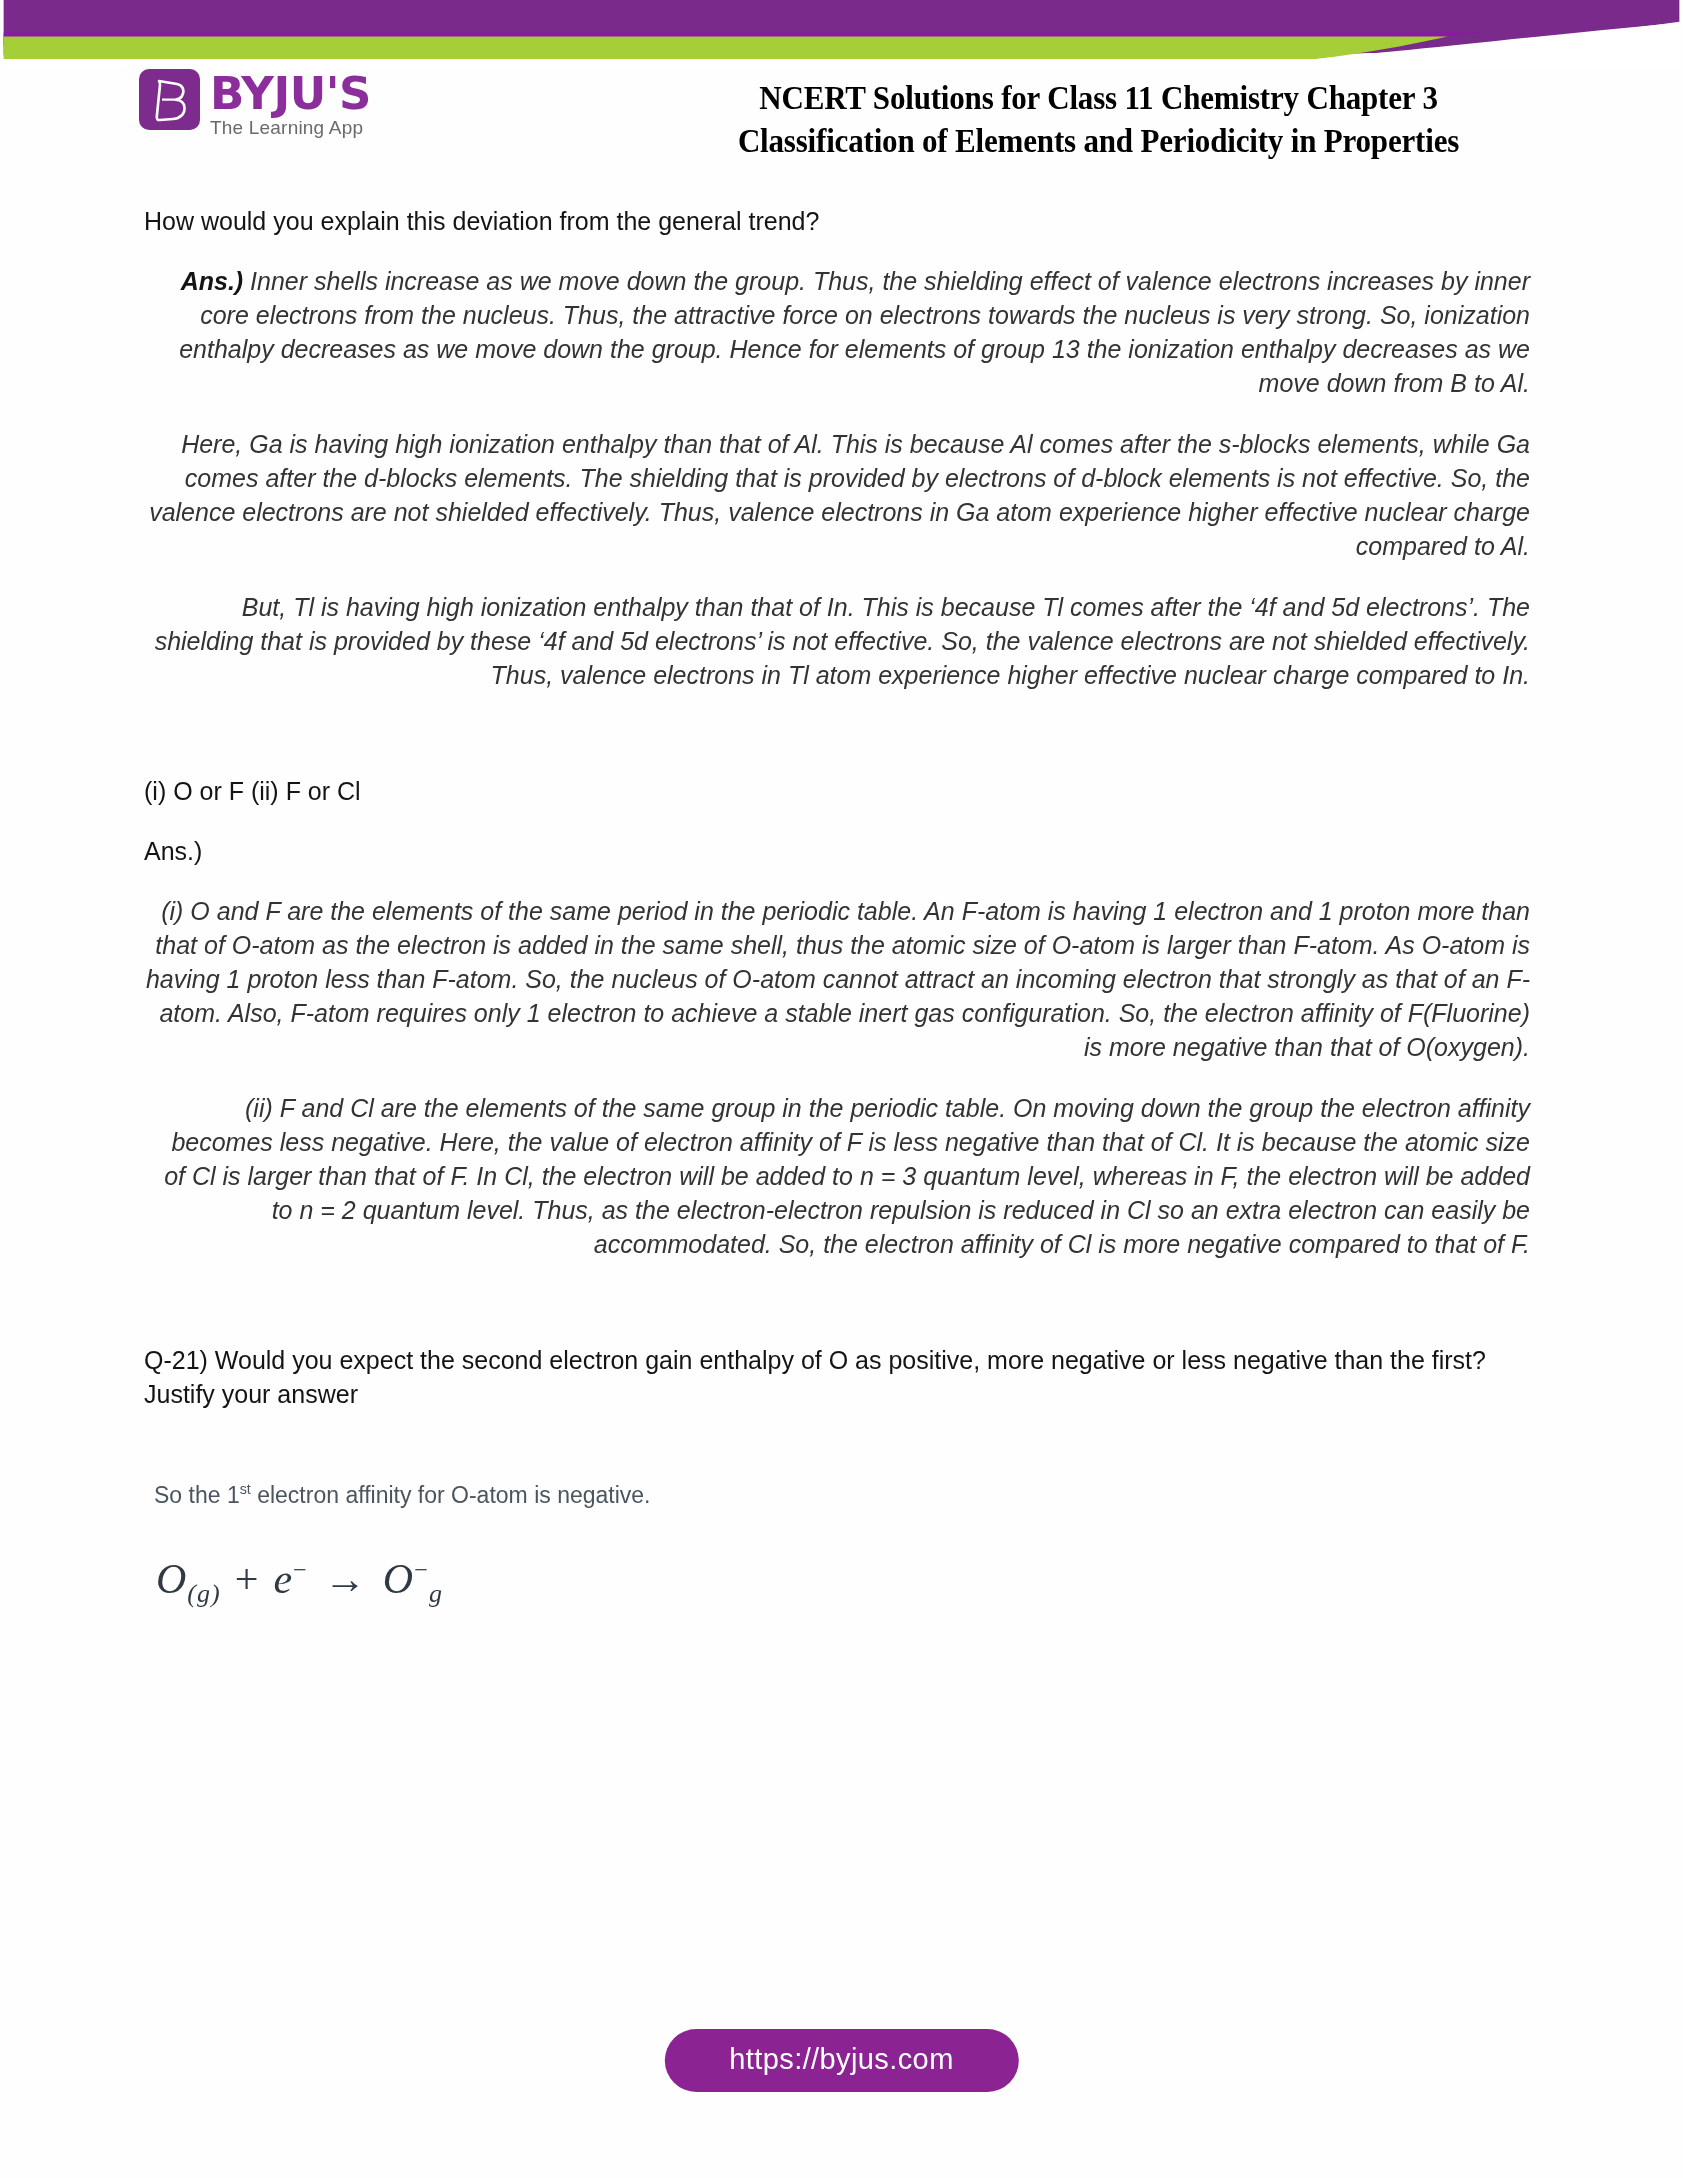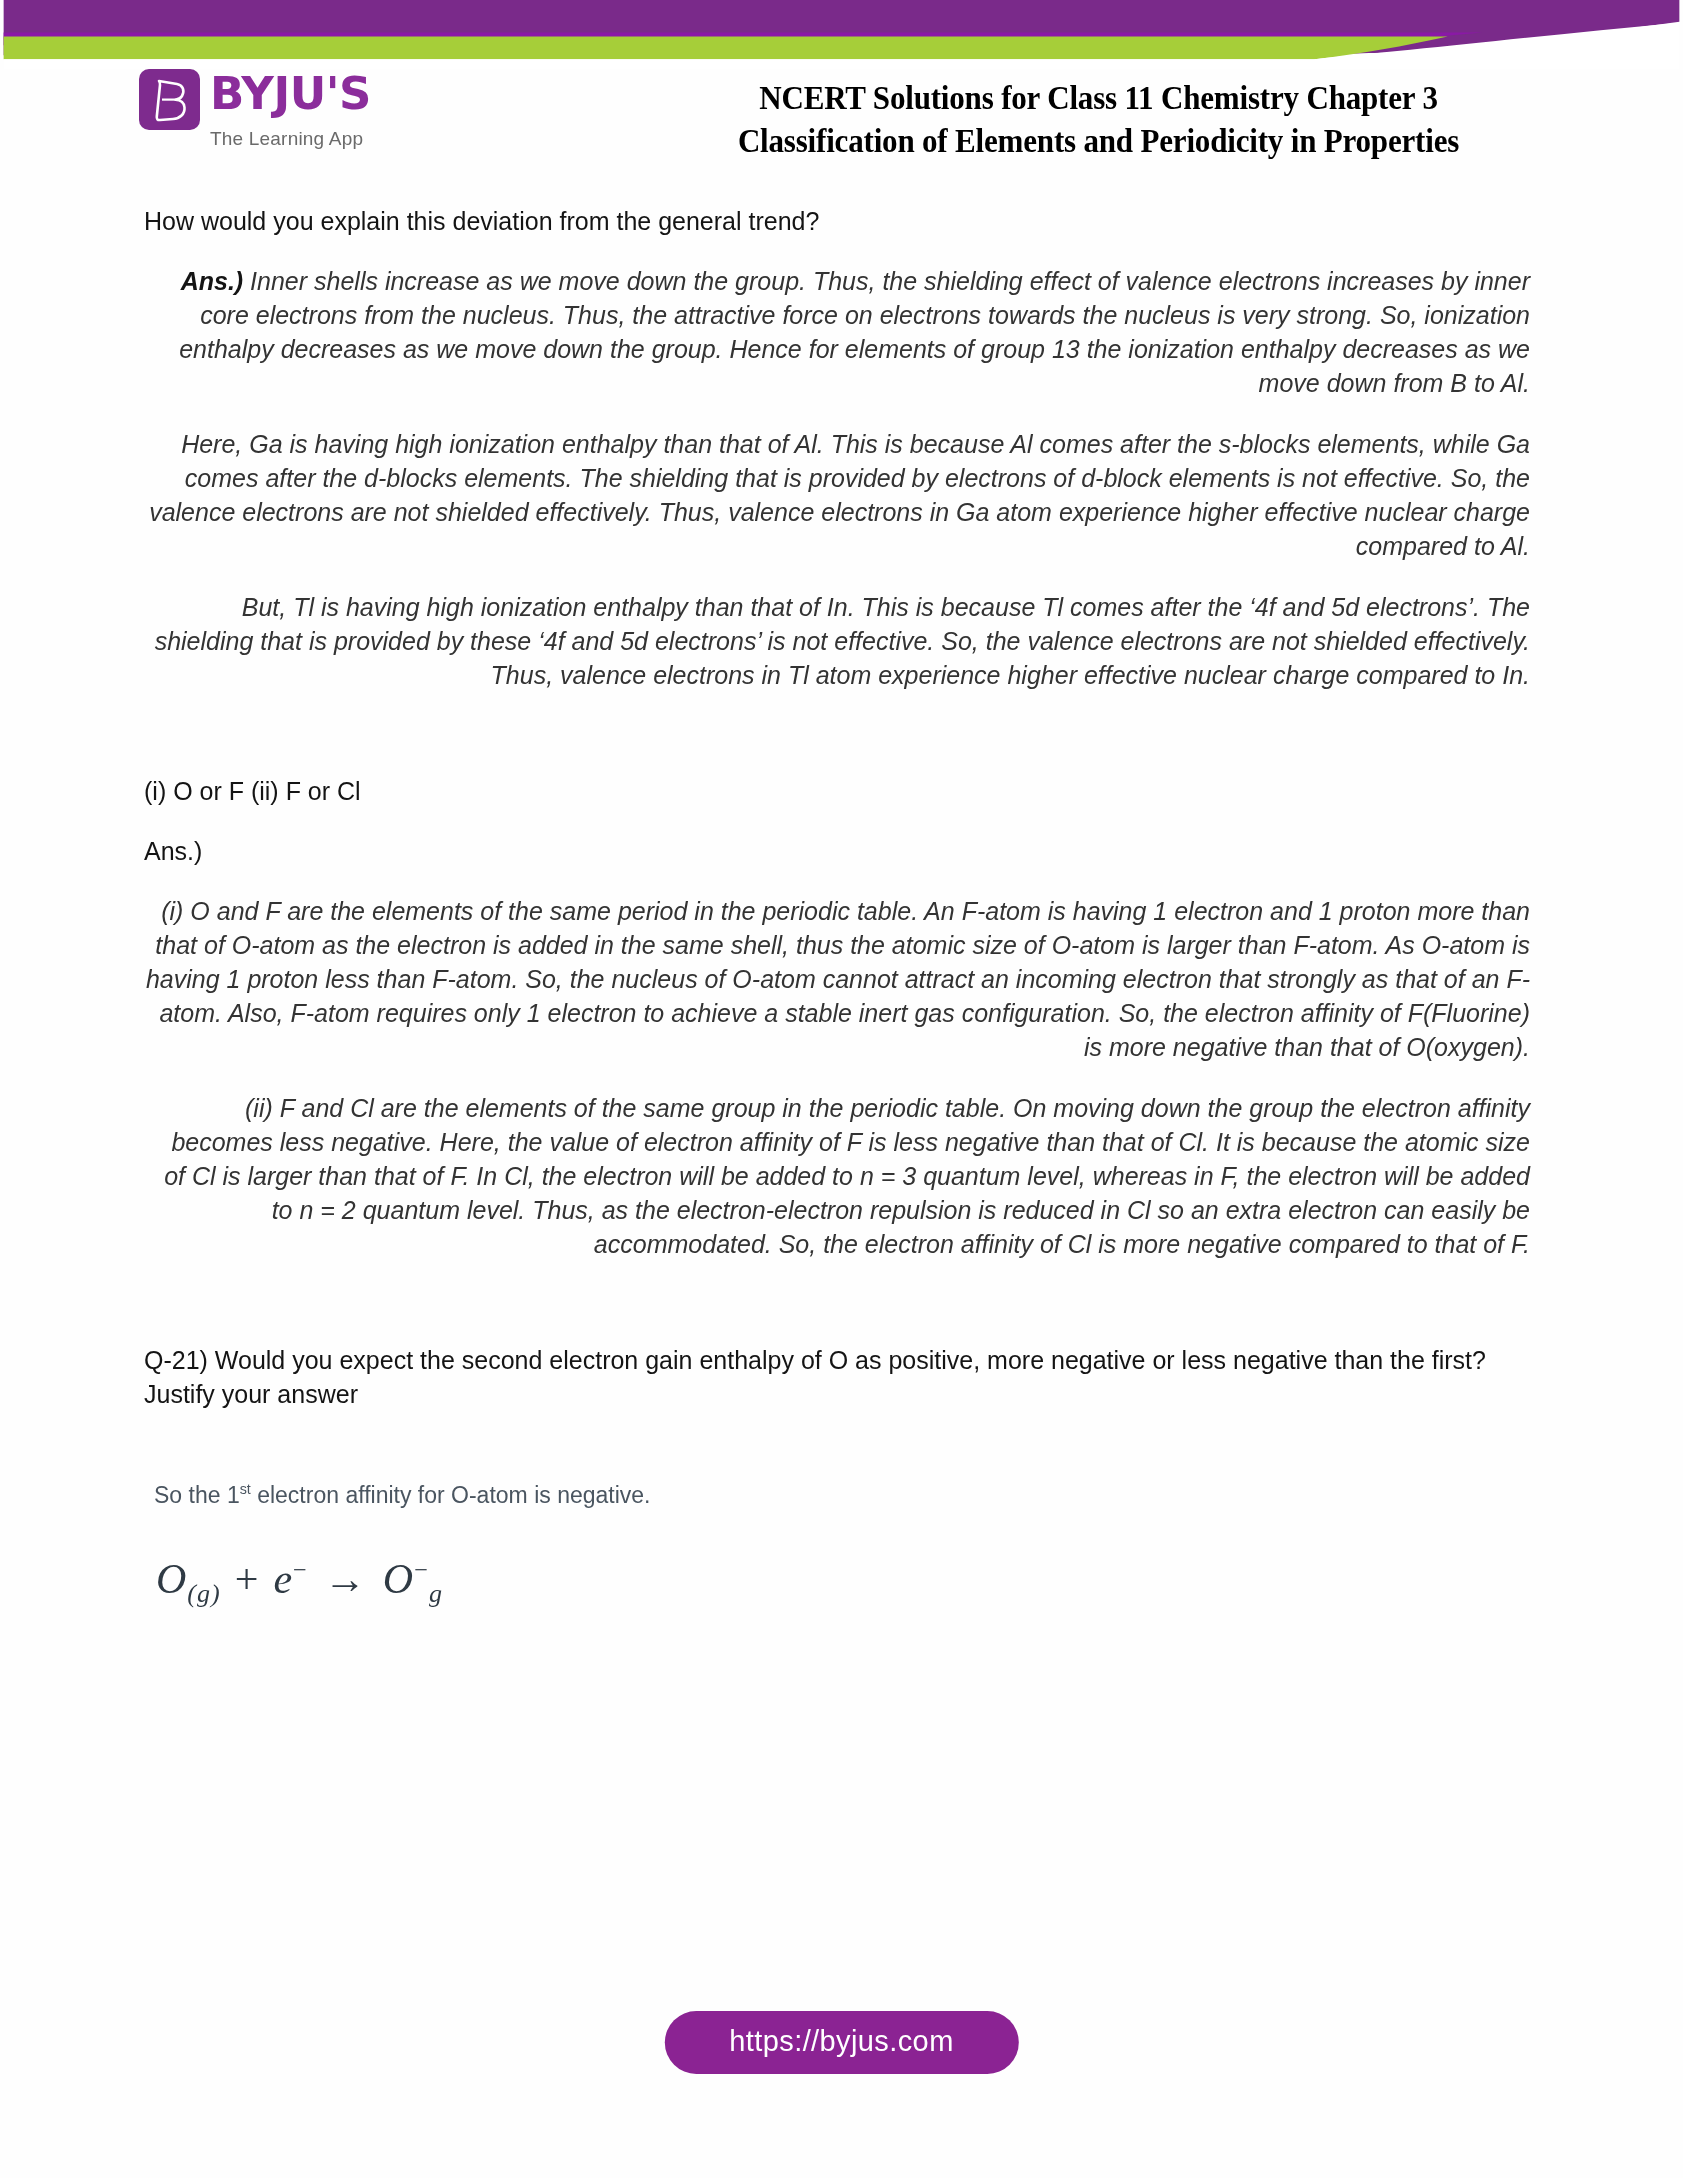--- a/index.html
+++ b/index.html
@@ -77,21 +77,21 @@
     letter-spacing: -0.5px;
     color: #8B2D9B;
     line-height: 46px;
     margin-top: 2px;
   }
   .logo-tag {
     font-family: "Liberation Sans", sans-serif;
     font-size: 19px;
     color: #6a6a6a;
     line-height: 22px;
-    margin-top: 11px;
+    margin-top: 0;
     letter-spacing: 0.2px;
   }
 
   .doc-title {
     position: absolute;
     left: 554px;
     right: 40px;
     top: 8px;
     text-align: center;
     font-family: "Liberation Serif", serif;
@@ -200,21 +200,21 @@
     position: absolute;
     left: 0;
     bottom: 0;
     width: 1683px;
     height: 178px;
   }
   .footer-pill {
     position: absolute;
     left: 50%;
     transform: translateX(-50%);
-    top: 11px;
+    top: 29px;
     background: #8B2393;
     border-radius: 34px;
     padding: 14px 65px 16px 65px;
     text-align: center;
   }
   .footer-pill span {
     font-family: "Liberation Sans", sans-serif;
     font-size: 29px;
     color: #ffffff;
     letter-spacing: 0.4px;

